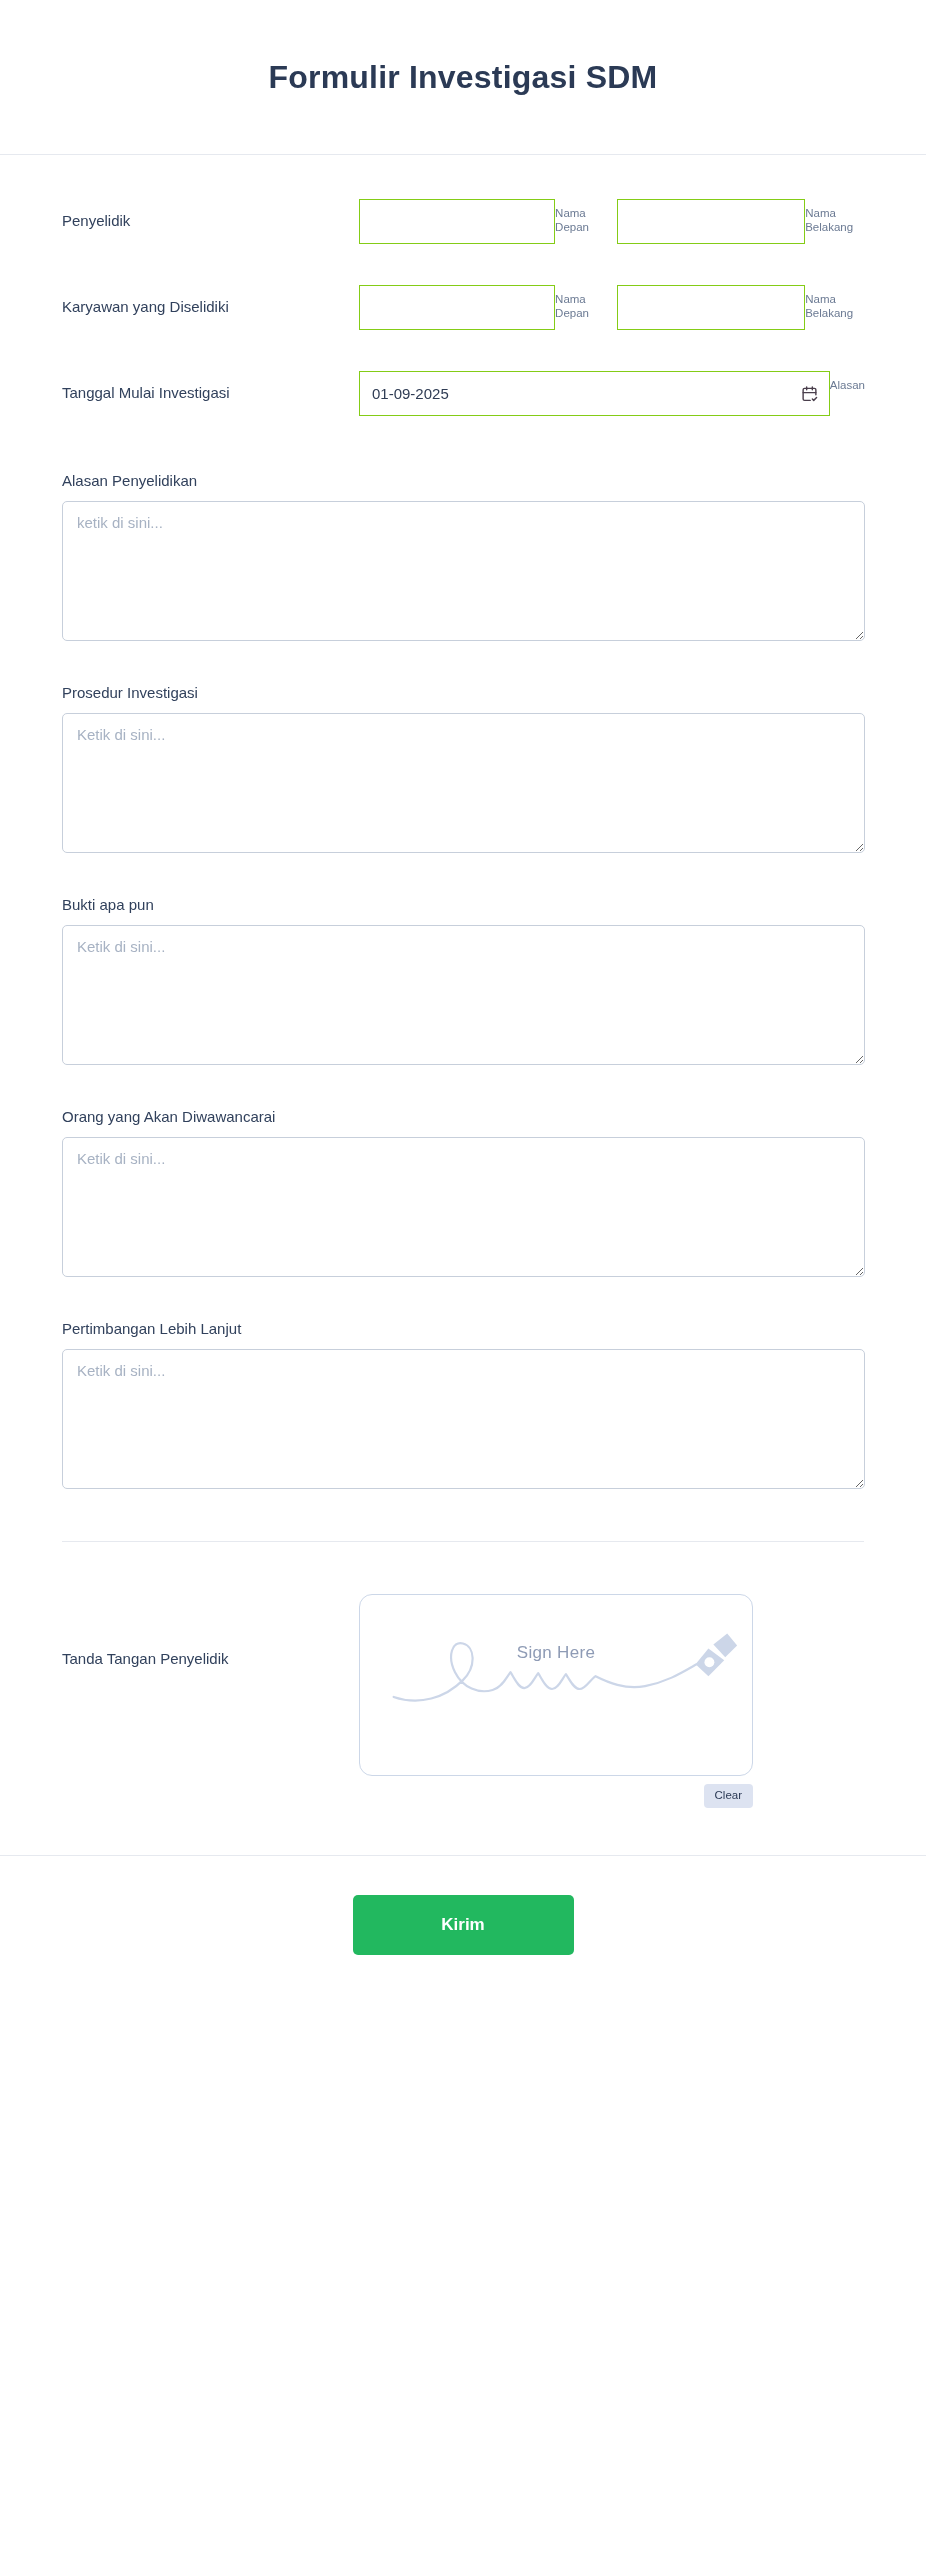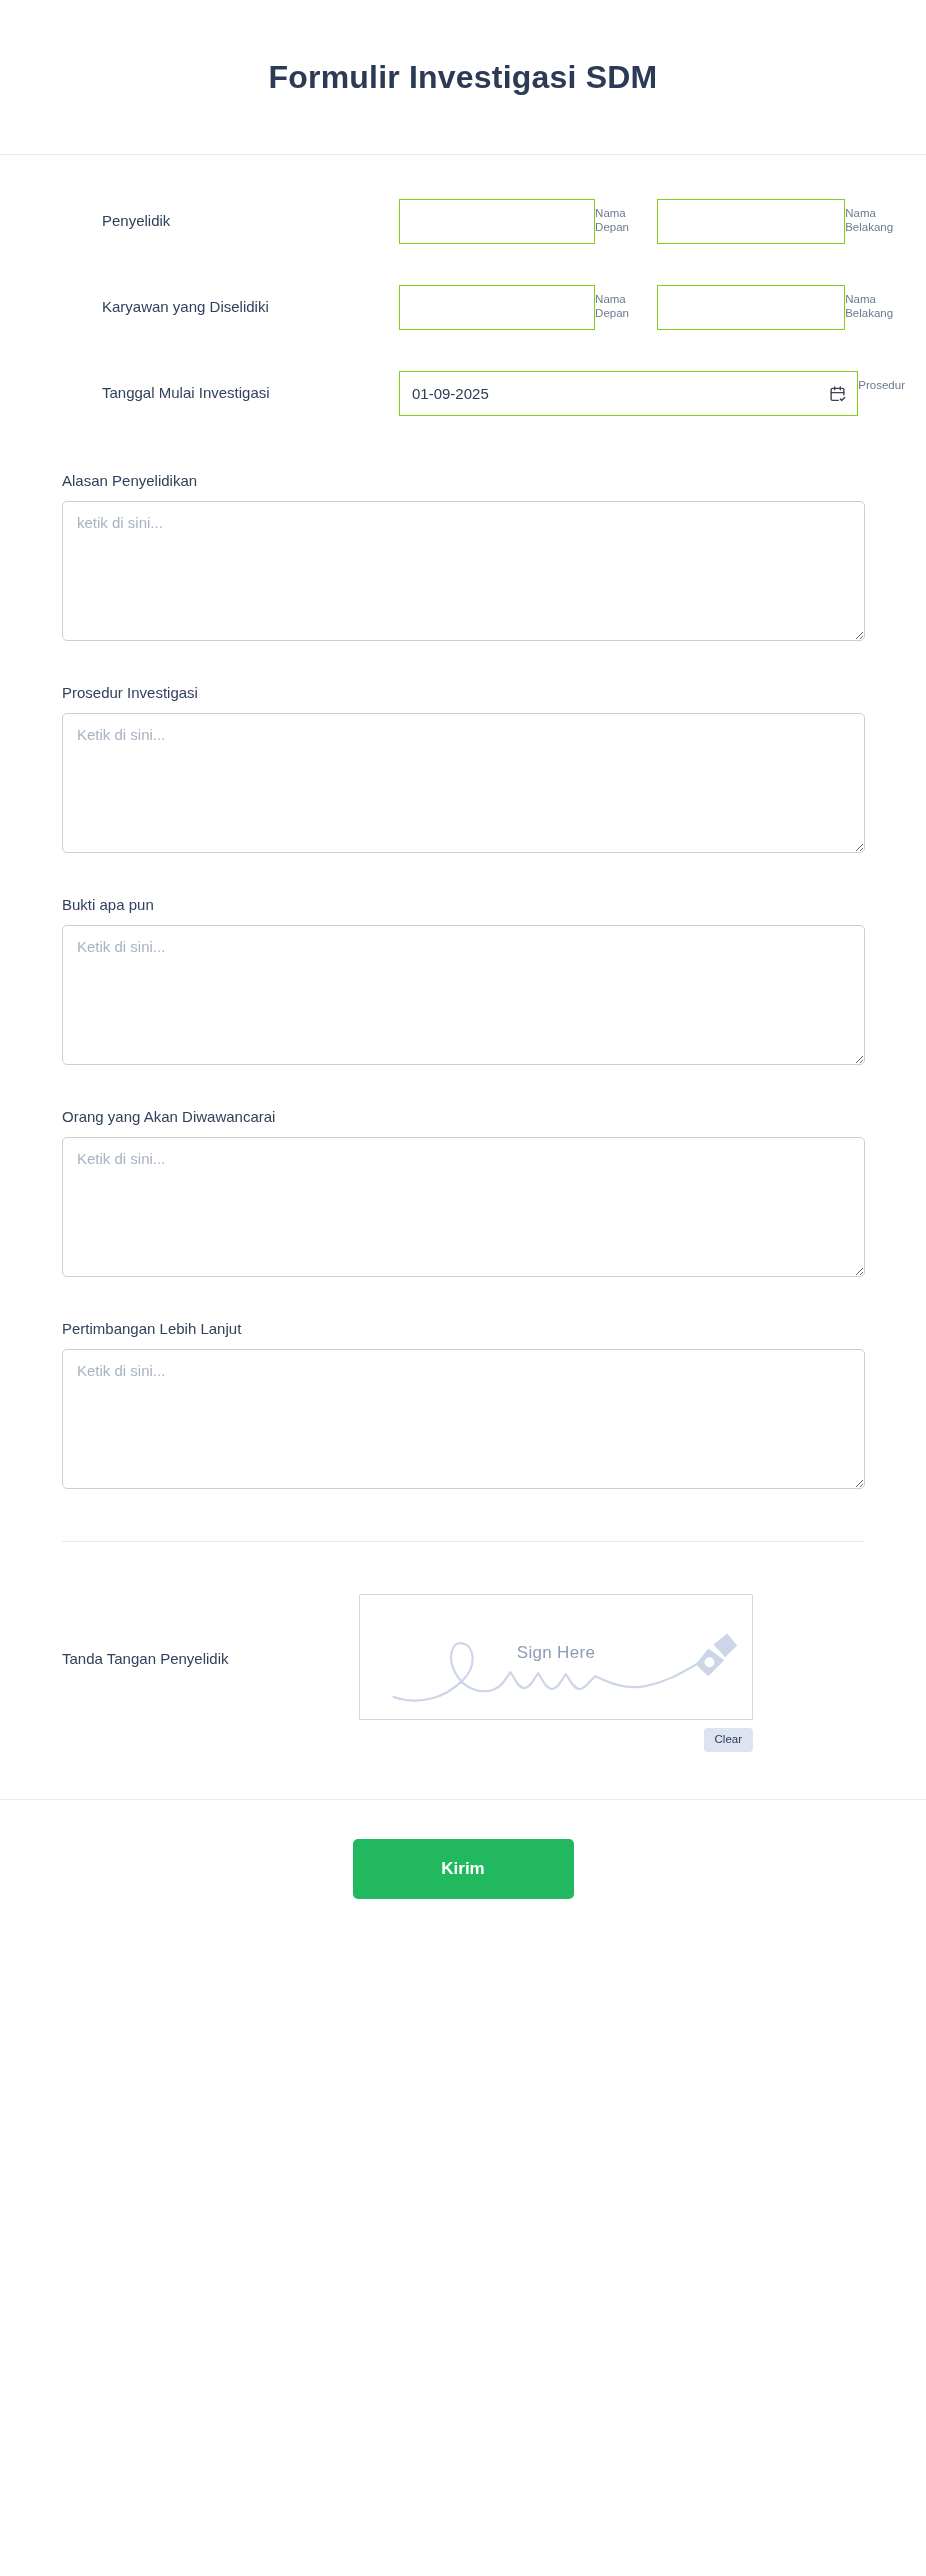--- a/index.html
+++ b/index.html
@@ -51,21 +51,20 @@
     padding-left: 62px;
     padding-right: 62px;
   }
   .row-label {
     width: 297px;
     flex: 0 0 297px;
     font-size: 15px;
     color: #31415c;
     line-height: 1.3;
     padding-top: 12px;
-    margin-left: 40px;
   }
   .row-fields {
     flex: 1 1 auto;
     display: flex;
     gap: 10px;
   }
   .field-col {
     display: flex;
     flex-direction: row;
     width: 248px;
@@ -158,23 +157,23 @@
     font-size: 15px;
     color: #31415c;
     padding-top: 56px;
   }
   .sig-right {
     flex: 0 0 auto;
     width: 394px;
   }
   .sig-pad {
     width: 394px;
-    height: 126px;
+    height: 182px;
     border: 1px solid #ccd7e8;
-    border-radius: 1px;
+    border-radius: 13px;
     background: #ffffff;
     position: relative;
     overflow: hidden;
   }
   .sig-art {
     position: absolute;
     left: 0; right: 0; top: 0; bottom: 0;
     display: block;
   }
   .sig-here-text {
@@ -272,21 +271,21 @@
             <span class="cal-icon">
               <svg viewBox="0 0 24 24" width="17" height="17" fill="none" stroke="currentColor" stroke-width="2" stroke-linecap="round" stroke-linejoin="round">
                 <path d="M21 13V6a2 2 0 0 0-2-2H5a2 2 0 0 0-2 2v13a2 2 0 0 0 2 2h8"></path>
                 <line x1="16" y1="2" x2="16" y2="6"></line>
                 <line x1="8" y1="2" x2="8" y2="6"></line>
                 <line x1="3" y1="10" x2="21" y2="10"></line>
                 <polyline points="16 19 18 21 22 17"></polyline>
               </svg>
             </span>
           </div>
-          <span class="sub-label">Prosedur</span>
+          <span class="sub-label">Alasan</span>
         </div>
       </div>
     </div>
 
     <div class="block" style="padding-top:56px;">
       <div class="block-label">Alasan Penyelidikan</div>
       <textarea class="area" placeholder="ketik di sini..." style=""></textarea>
     </div>
 
     <div class="block" style="padding-top:43px;">

